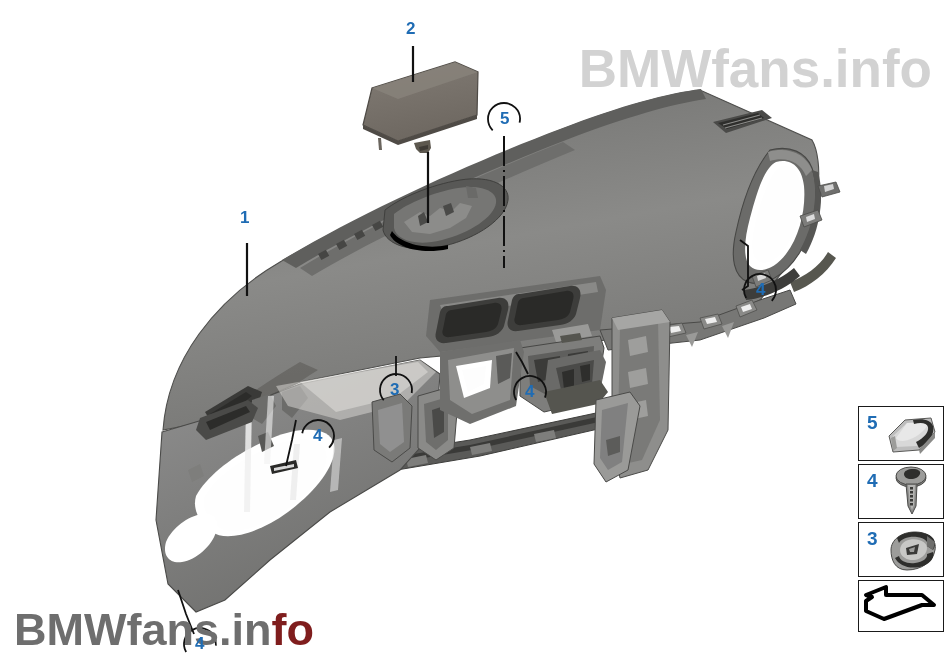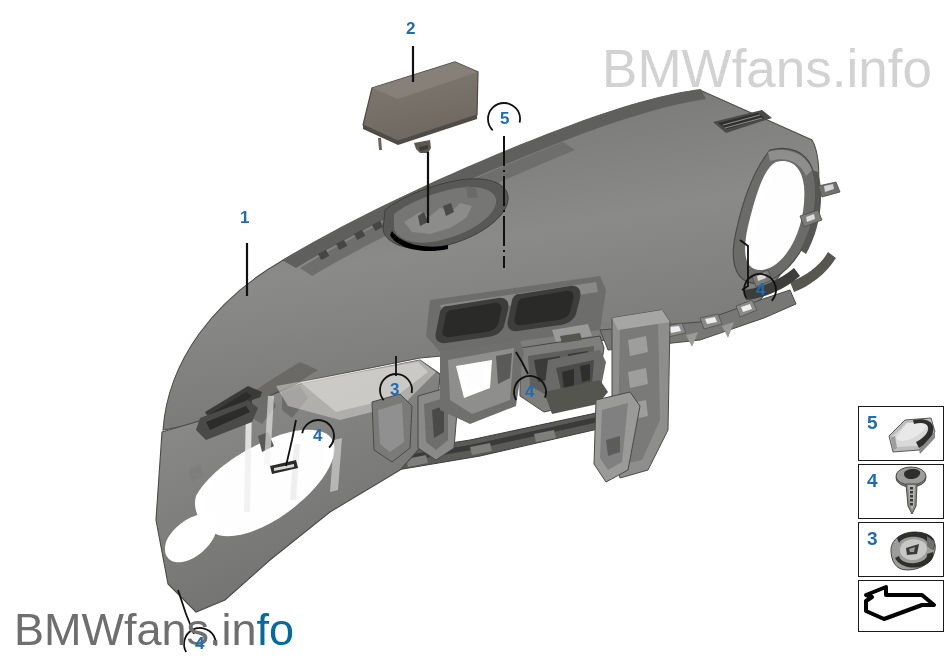--- a/index.html
+++ b/index.html
@@ -17,39 +17,39 @@
   #stage {
     position: absolute;
     left: 0; top: 0;
     width: 950px;
     height: 665px;
     background: #ffffff;
   }
   .wm {
     position: absolute;
     font-family: "Liberation Sans", sans-serif;
-    font-weight: 400;
+    font-weight: 700;
     white-space: nowrap;
     user-select: none;
   }
   #wm-top {
     right: 18px;
     top: 38px;
     font-size: 53px;
     color: #d2d2d2;
     letter-spacing: 0px;
   }
   #wm-bottom {
     left: 14px;
     top: 604px;
     font-size: 45px;
     color: #6e6e6e;
     letter-spacing: 0px;
   }
-  #wm-bottom .faded { color: #0369a1; }
+  #wm-bottom .faded { color: #7f1d1d; }
 
   .svg-layer {
     position: absolute;
     left: 0; top: 0;
     width: 950px;
     height: 665px;
   }
 
   
   #legend {

